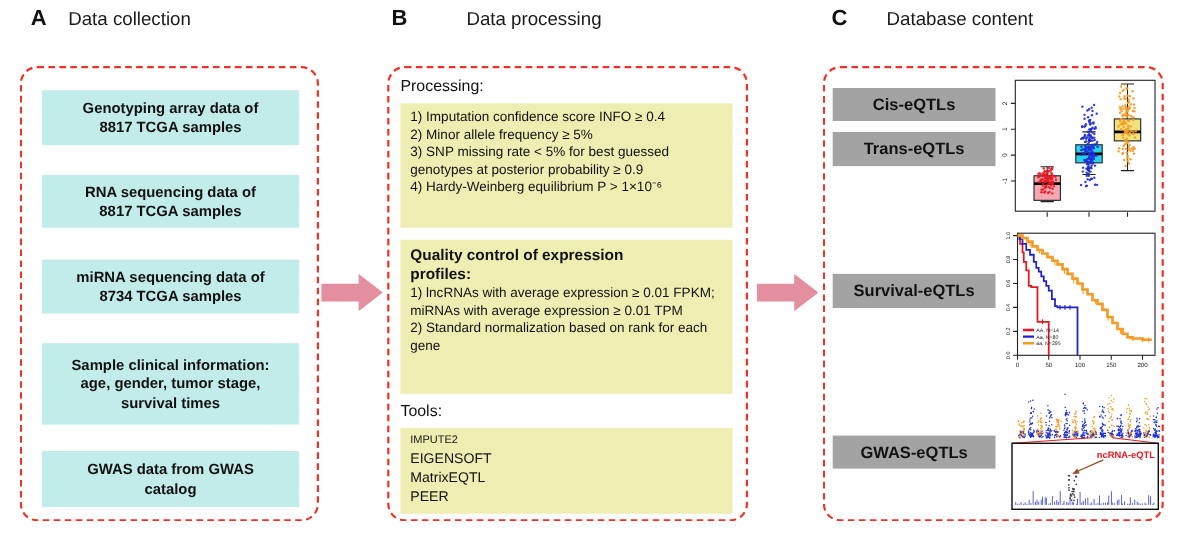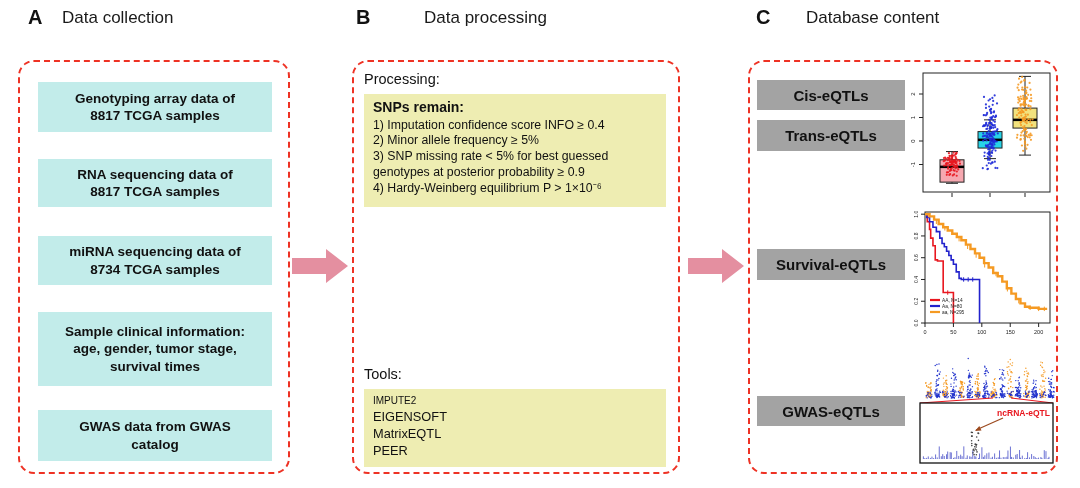--- a/index.html
+++ b/index.html
@@ -45,27 +45,32 @@
   <svg class="chart" style="left:688px;top:249px" width="56" height="34" viewBox="0 0 56 34">
     <polygon points="0,9 34,9 34,0 56,17 34,34 34,25 0,25" fill="#e48fa0"></polygon>
   </svg>
 
   <div class="plabel" style="left:356px">B</div>
   <div class="ptitle" style="left:424px;width:180px">Data processing</div>
   <div class="dashed" style="left:352px;top:60px;width:324px;height:410px"></div>
   <div class="bhead" style="left:364px;top:71px;position:absolute">Processing:</div>
 
   <div class="yellow" style="left:364px;top:94px;width:302px;height:113px">
-    <div class="ytitle">SNPs remain:</div>
     <div class="yline">1) Imputation confidence score INFO ≥ 0.4</div>
     <div class="yline">2) Minor allele frequency ≥ 5%</div>
     <div class="yline">3) SNP missing rate &lt; 5% for best guessed genotypes at posterior probability ≥ 0.9</div>
     <div class="yline">4) Hardy-Weinberg equilibrium P &gt; 1×10⁻⁶</div>
   </div>
 
+  <div class="yellow" style="left:364px;top:218px;width:302px;height:140px">
+    <div class="ytitle">Quality control of expression
+profiles:</div>
+    <div class="yline">1) lncRNAs with average expression ≥ 0.01 FPKM; miRNAs with average expression ≥ 0.01 TPM</div>
+    <div class="yline">2) Standard normalization based on rank for each gene</div>
+  </div>
 
   <div class="bhead" style="left:364px;top:366px;position:absolute">Tools:</div>
   <div class="yellow" style="left:364px;top:389px;width:302px;height:78px">
     <div class="yline" style="font-size:10px;line-height:1.35">IMPUTE2</div>
     <div class="yline" style="font-size:12.8px;line-height:1.35">EIGENSOFT</div>
     <div class="yline" style="font-size:12.8px;line-height:1.35">MatrixEQTL</div>
     <div class="yline" style="font-size:12.8px;line-height:1.35">PEER</div>
   </div>
 
   <div class="plabel" style="left:756px">C</div>

